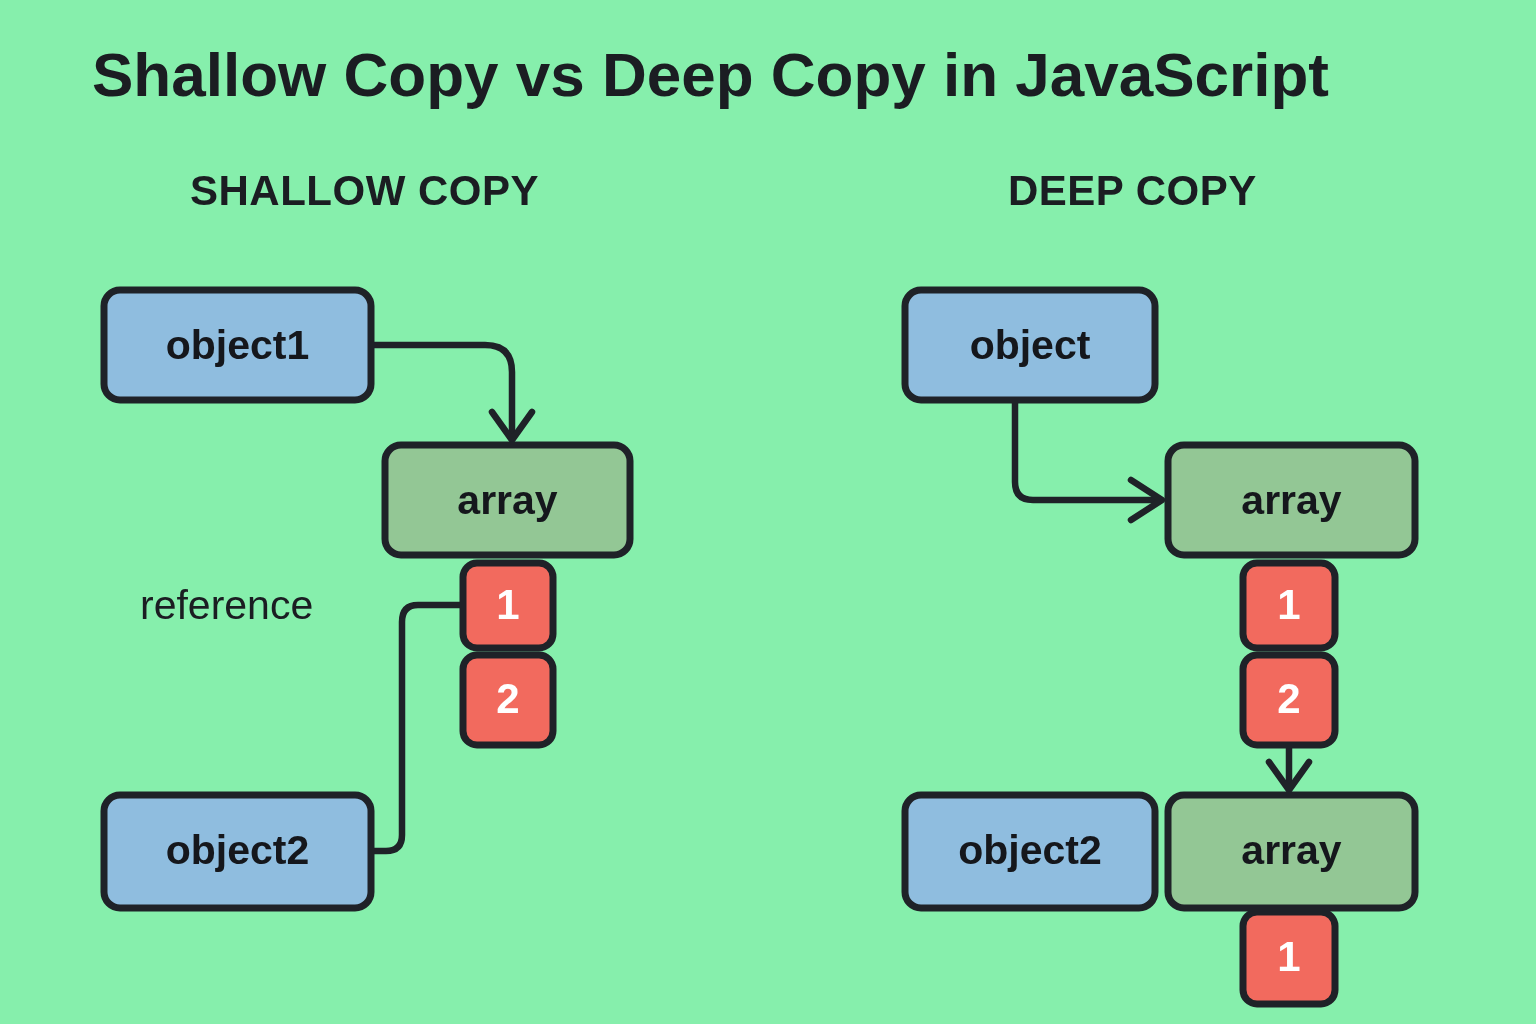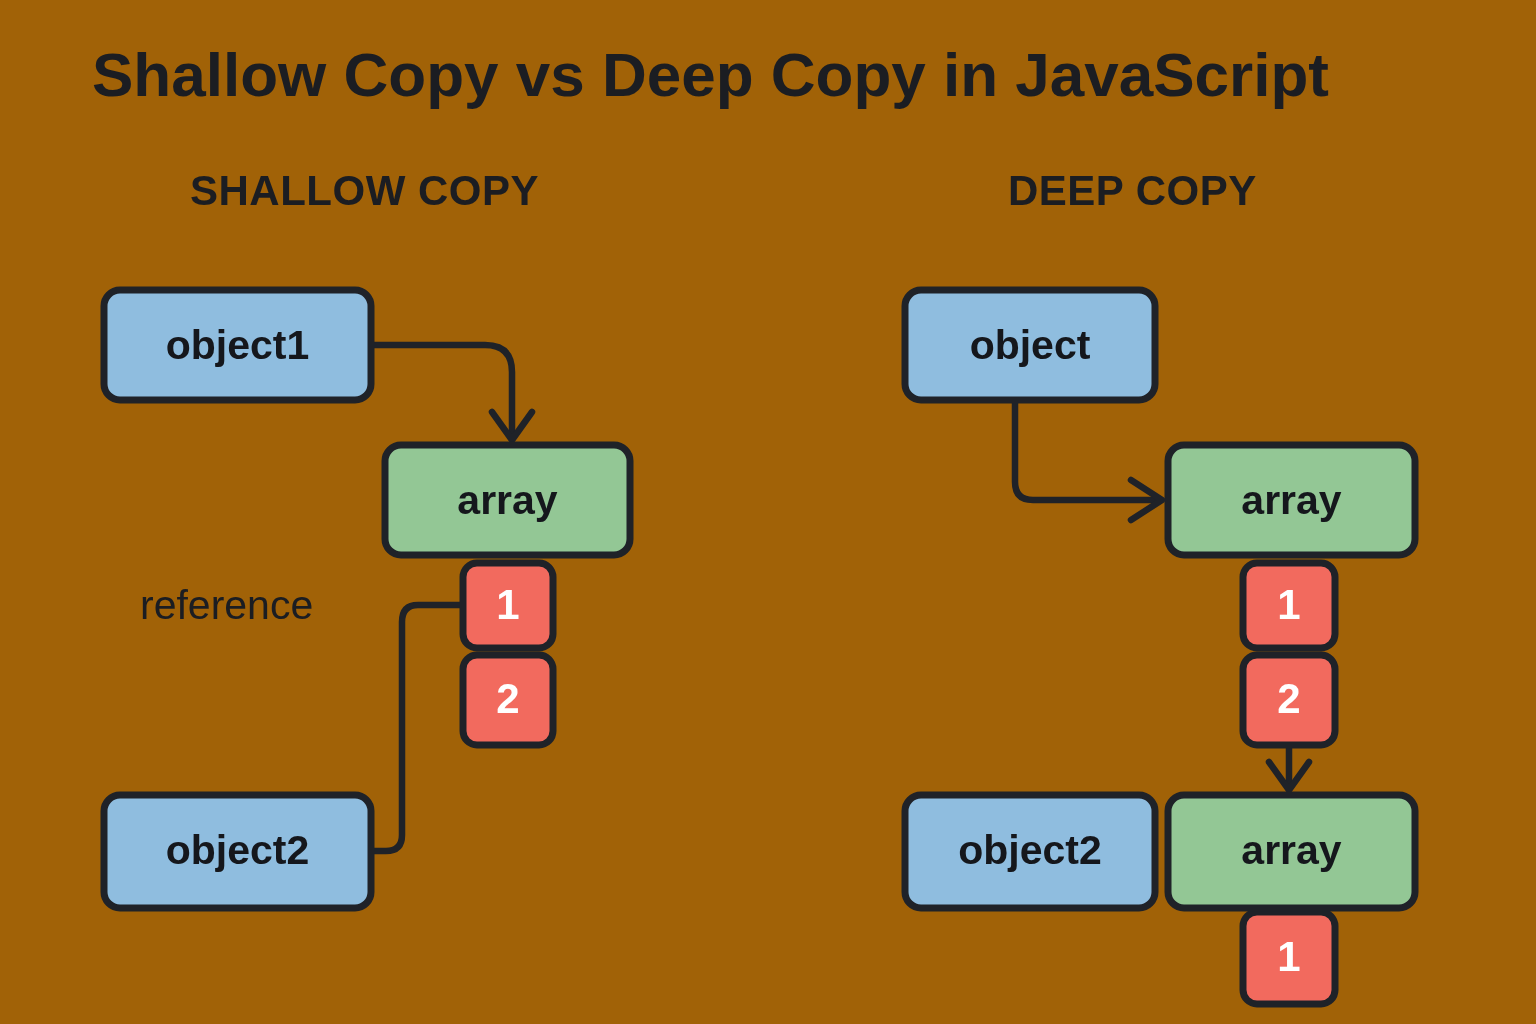--- a/index.html
+++ b/index.html
@@ -4,21 +4,21 @@
 <style>
   html, body {
     margin: 0;
     padding: 0;
     background: #f9f8f5;
   }
   #page {
     position: relative;
     width: 1536px;
     height: 1024px;
-    background: #a16207;
+    background: #86efac;
     overflow: hidden;
     font-family: "Liberation Sans", sans-serif;
   }
   #diagram {
     position: absolute;
     inset: 0;
     width: 1536px;
     height: 1024px;
     display: block;
   }

